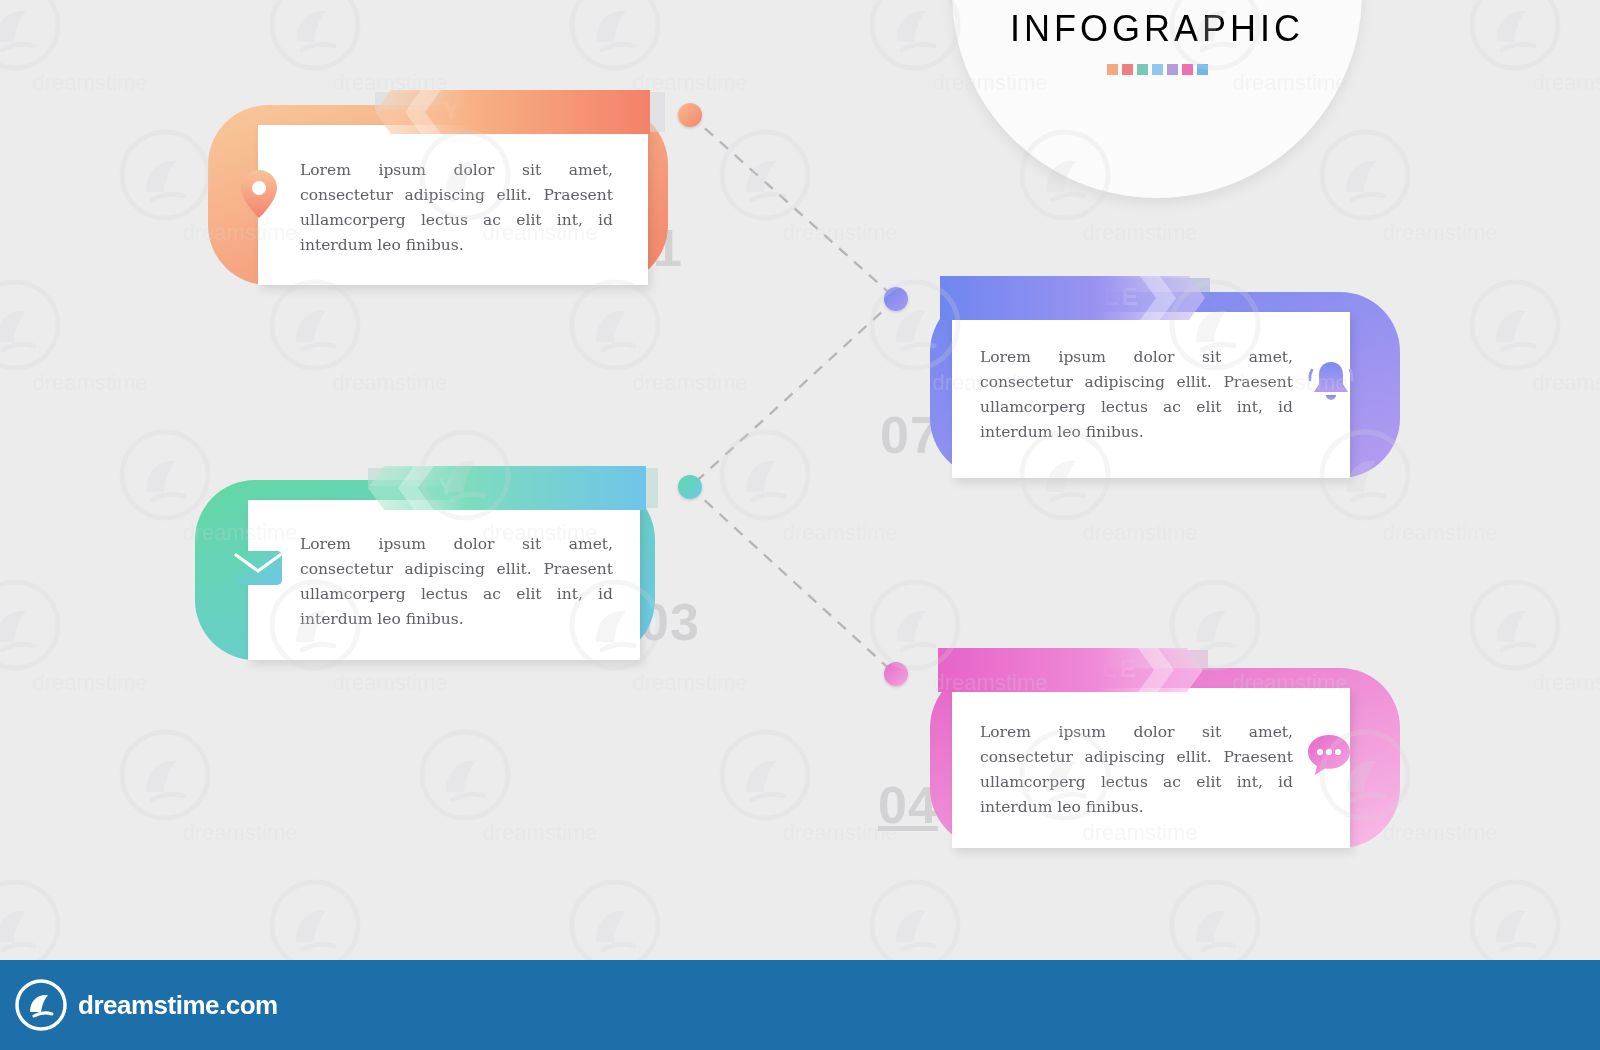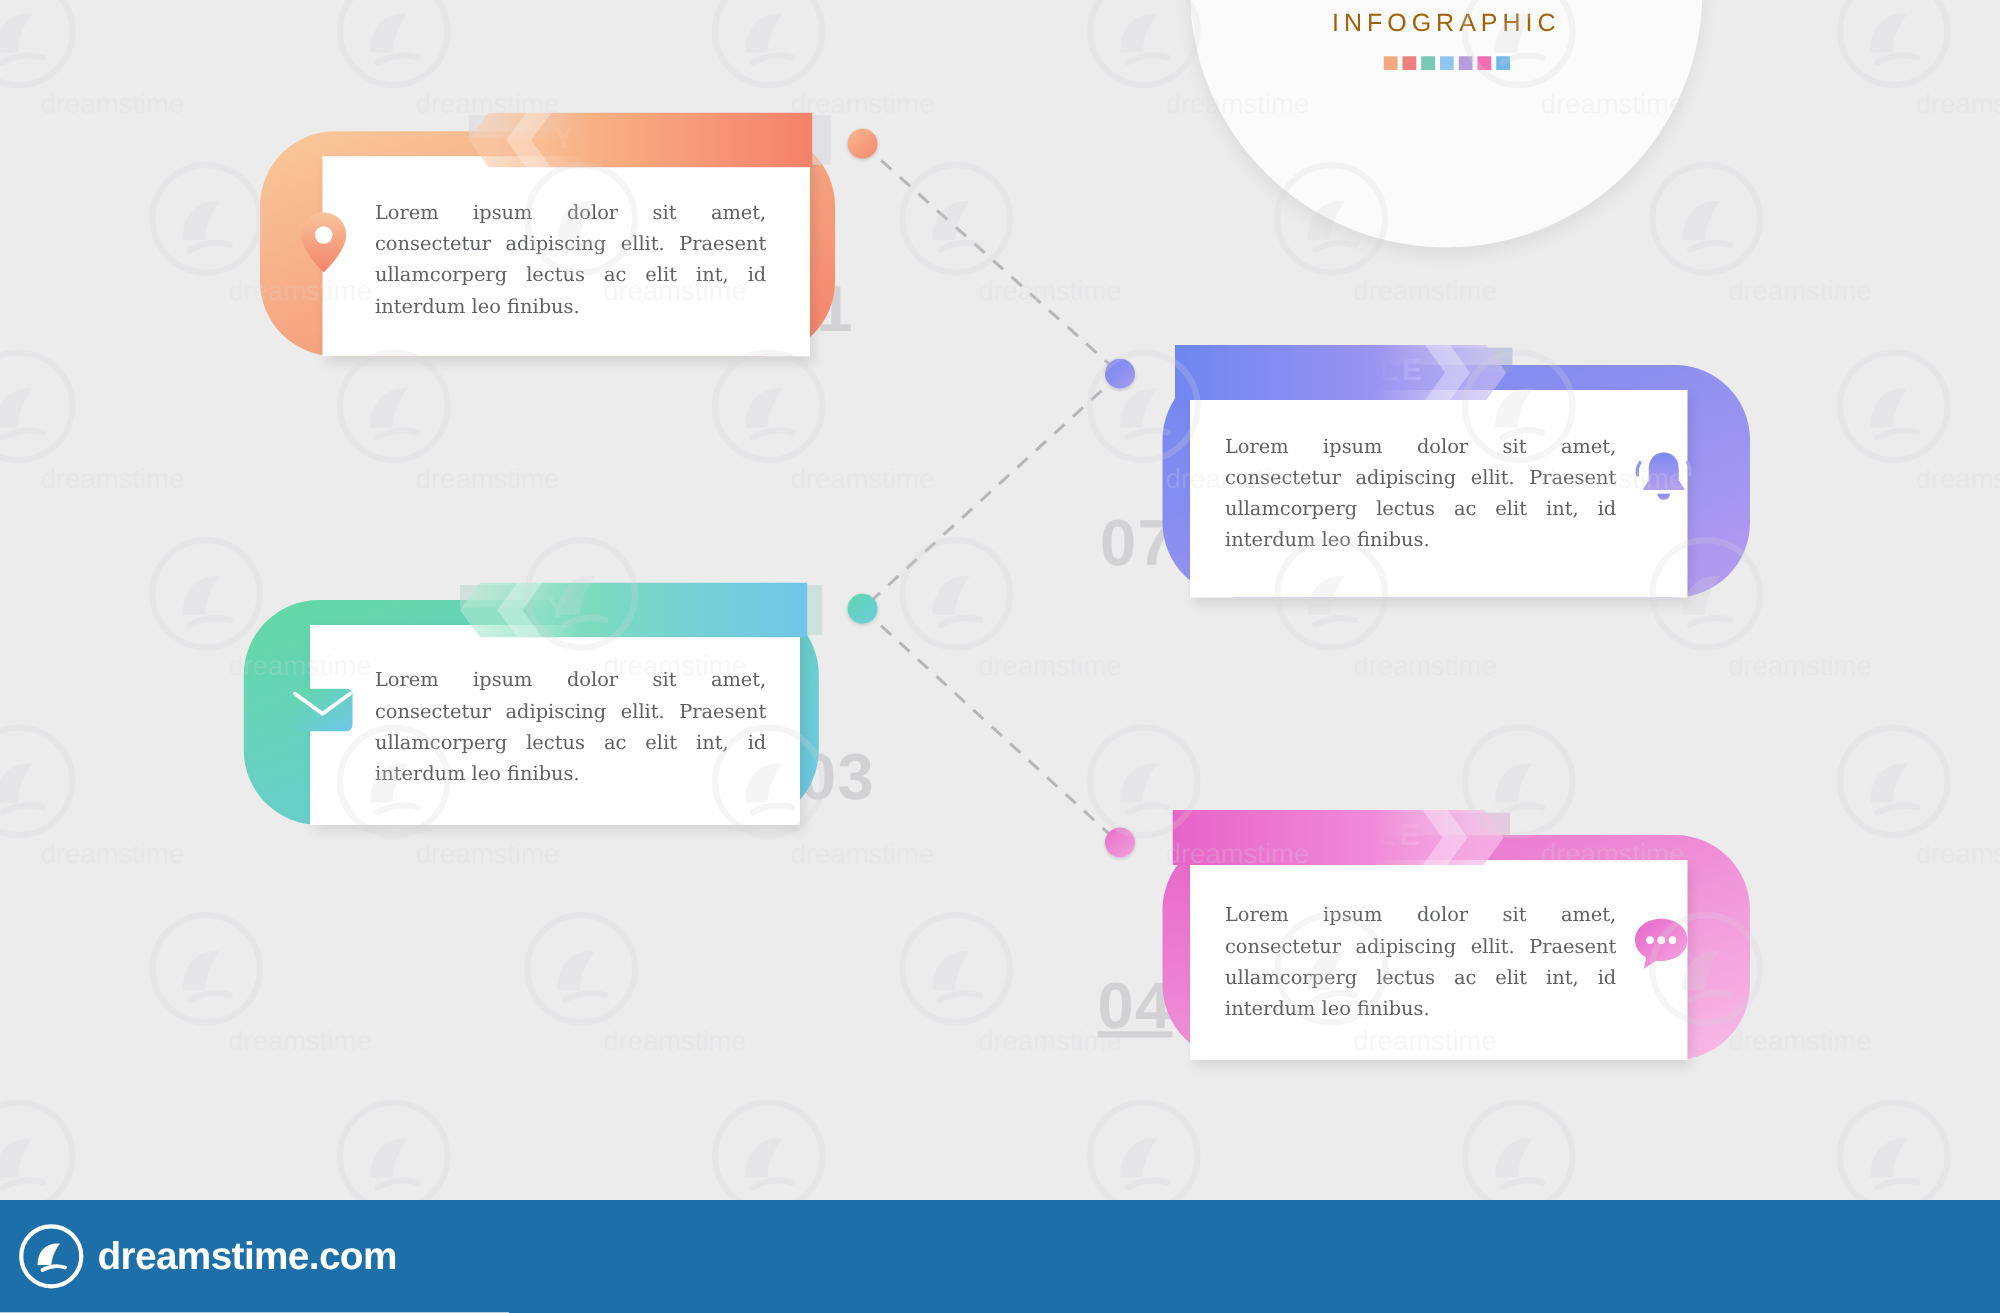--- a/index.html
+++ b/index.html
@@ -60,23 +60,23 @@
     box-shadow: 0 6px 14px rgba(0,0,0,0.07);
     z-index: 4;
     text-align: center;
   }
   #logo-inner {
     position: absolute;
     left: 0; right: 0;
     top: 120px;
   }
   #logo-line1 {
-    font-size: 20px;
+    font-size: 36px;
     letter-spacing: 4px;
-    color: #a16207;
+    color: #000000;
     font-weight: 400;
   }
   #logo-line2 {
     font-size: 38px;
     letter-spacing: 4px;
     color: #77777b;
     font-weight: 400;
     margin-top: 4px;
   }
   #logo-dots {
@@ -166,21 +166,21 @@
   #footer-logo {
     position: absolute;
     left: 14px;
     top: 18px;
     display: flex;
     align-items: center;
     gap: 10px;
   }
   #footer-brand {
     color: #ffffff;
-    font-size: 31px;
+    font-size: 26px;
     font-weight: 700;
     letter-spacing: -0.5px;
   }
   #footer-right {
     position: absolute;
     right: 22px;
     top: 26px;
     color: #ffffff;
     font-size: 25px;
     font-weight: 700;

